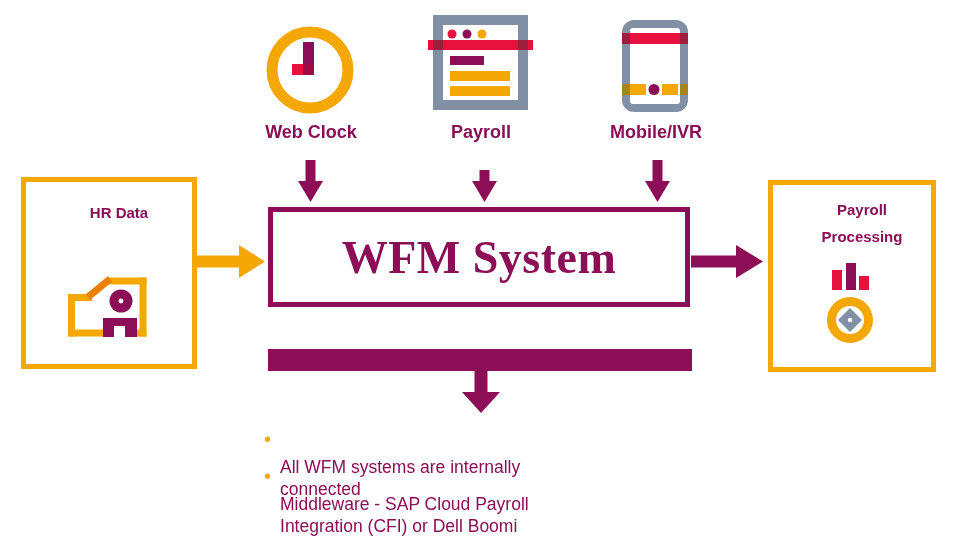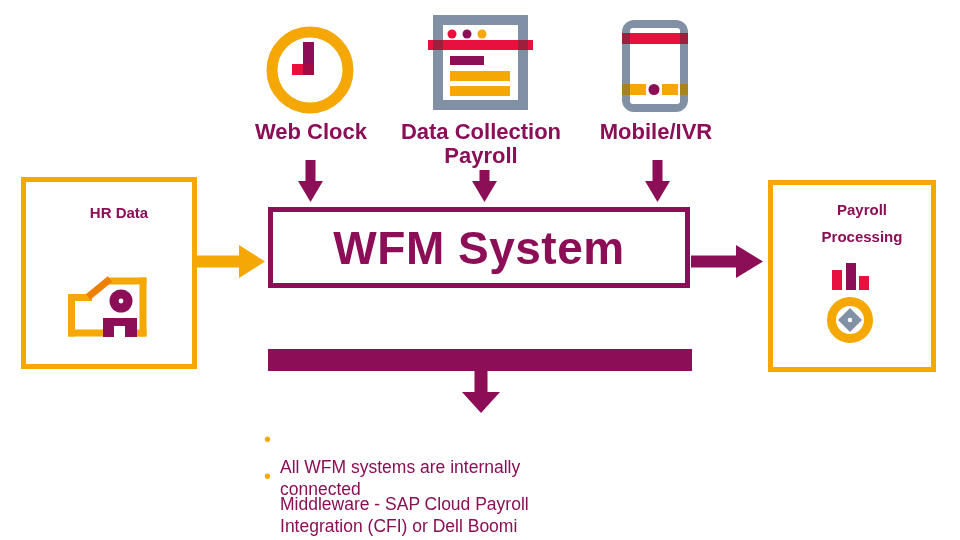--- a/index.html
+++ b/index.html
@@ -15,21 +15,21 @@
   .f-orange{fill:var(--orange);}
   .f-olive{fill:var(--olive);}
   .f-slate{fill:var(--slate);}
   .f-white{fill:#ffffff;}
   .f-overlap{fill:var(--clockOverlap);}
   .s-orange{stroke:var(--orange);}
   .s-orangeDark{stroke:var(--orangeDark);}
 
   .icon-label{
     position:absolute;top:120px;text-align:center;
-    font-weight:bold;font-size:22px;line-height:24px;color:var(--maroon);
+    font-weight:bold;font-size:18px;line-height:24px;color:var(--maroon);
   }
   .node-box{
     position:absolute;background:#fff;box-sizing:border-box;
   }
   .gold-box{border:5px solid var(--orange);}
   .maroon-box{border:5px solid var(--maroon);}
   .box-title{
     text-align:center;font-weight:bold;font-size:15px;line-height:27px;color:var(--maroon);padding-left:20px;
   }
   .wfm-title{
@@ -70,21 +70,20 @@
     <circle cx="41" cy="21" r="4.5" class="f-maroon"></circle>
     <circle cx="56" cy="21" r="4.5" class="f-orange"></circle>
     <rect x="2" y="27" width="105" height="10" class="f-red"></rect>
     <rect x="7" y="27" width="10" height="10" class="f-redDark"></rect>
     <rect x="92" y="27" width="10" height="10" class="f-redDark"></rect>
     <rect x="24" y="43" width="34" height="9" class="f-maroon"></rect>
     <rect x="24" y="58" width="60" height="10" class="f-orange"></rect>
     <rect x="24" y="73" width="60" height="10" class="f-orange"></rect>
   </svg>
   <div class="icon-label" style="left:391px;width:180px;">
-    <div>Data Collection</div>
     <div>Payroll</div>
   </div>
 
   <svg class="abs" style="left:616px;top:16px;" width="76" height="100" viewBox="0 0 76 100">
     <rect x="6" y="4" width="66" height="92" rx="12" class="f-slate"></rect>
     <rect x="14" y="12" width="50" height="76" rx="3" class="f-white"></rect>
     <rect x="6" y="17" width="66" height="11" class="f-redDark"></rect>
     <rect x="14" y="17" width="50" height="11" class="f-red"></rect>
     <rect x="6" y="68" width="8" height="11" class="f-olive"></rect>
     <rect x="64" y="68" width="8" height="11" class="f-olive"></rect>
@@ -125,21 +124,21 @@
       <rect x="41" y="46" width="34" height="19" class="f-maroon"></rect>
       <rect x="52" y="54" width="11" height="11" class="f-white"></rect>
     </g>
   </svg>
 
   <svg class="abs" style="left:197px;top:245px;" width="68" height="33" viewBox="0 0 68 33">
     <rect x="0" y="10.5" width="44" height="12" class="f-orange"></rect>
     <polygon points="42,0 42,33 68,16.5" class="f-orange"></polygon>
   </svg>
 
-  <div class="node-box maroon-box" style="left:268px;top:207px;width:422px;height:81px;">
+  <div class="node-box maroon-box" style="left:268px;top:207px;width:422px;height:100px;font-family:Liberation Serif, serif;">
     <div class="wfm-title">WFM System</div>
   </div>
 
   <svg class="abs" style="left:691px;top:245px;" width="72" height="33" viewBox="0 0 72 33">
     <rect x="0" y="10.5" width="47" height="12" class="f-maroon"></rect>
     <polygon points="45,0 45,33 72,16.5" class="f-maroon"></polygon>
   </svg>
 
   <div class="node-box gold-box" style="left:768px;top:180px;width:168px;height:192px;">
     <div class="box-title" style="margin-top:11px;">

